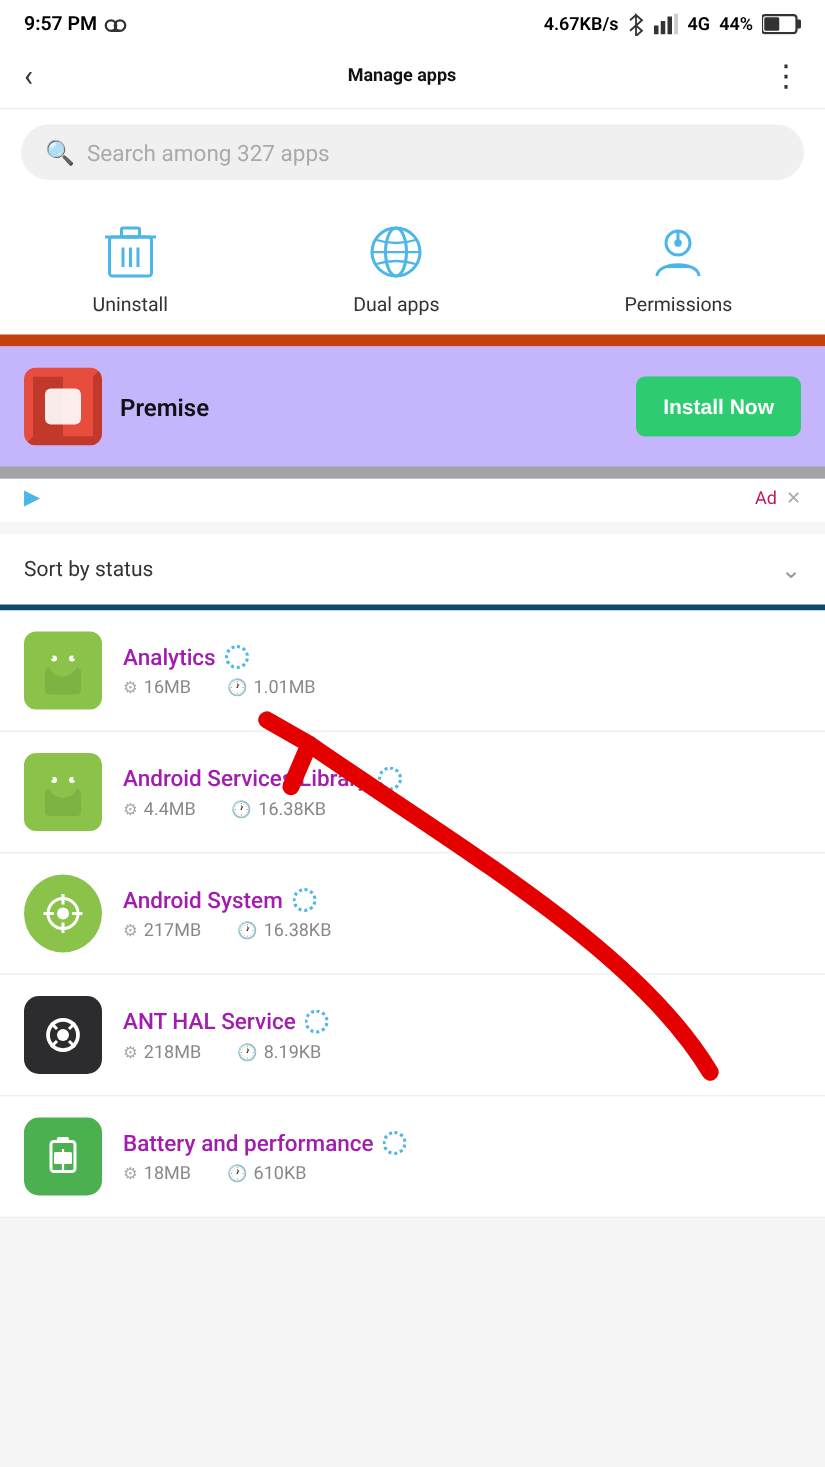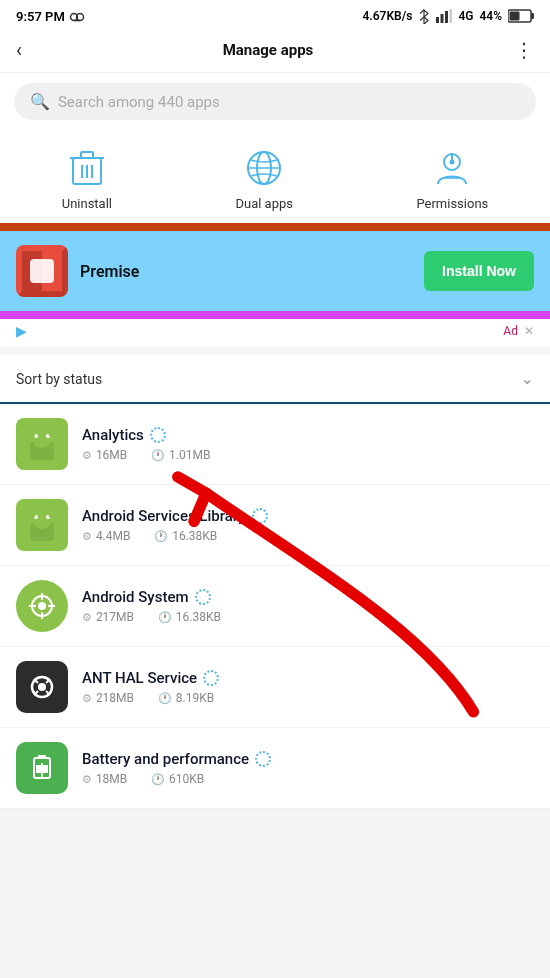--- a/index.html
+++ b/index.html
@@ -29,21 +29,21 @@
     
     .top-nav {
       background: #fff;
       padding: 10px 16px;
       display: flex;
       align-items: center;
       justify-content: space-between;
       border-bottom: 1px solid #eee;
     }
     .top-nav-title {
-      font-size: 15px;
+      font-size: 12px;
       font-weight: 700;
       color: #111;
     }
     .nav-icon {
       font-size: 20px;
       color: #333;
       cursor: pointer;
     }
 
     
@@ -84,26 +84,26 @@
       align-items: center;
       justify-content: center;
     }
     .action-label {
       font-size: 13px;
       color: #333;
     }
 
     
     .ad-banner {
-      background: #7dd3fc;
+      background: #c4b5fd;
       padding: 14px 16px;
       display: flex;
       align-items: center;
       gap: 12px;
-      border-bottom: 8px solid #d946ef;
+      border-bottom: 8px solid #a3a3a3;
       position: relative;
     }
     .ad-app-icon {
       width: 52px;
       height: 52px;
       border-radius: 8px;
       background: #e74c3c;
       display: flex;
       align-items: center;
       justify-content: center;
@@ -134,21 +134,21 @@
       margin-left: 40px;
     }
 
     
     .sort-row {
       background: #fff;
       padding: 14px 16px;
       display: flex;
       justify-content: space-between;
       align-items: center;
-      border-bottom: 2px solid #0c4a6e;
+      border-bottom: 4px solid #0c4a6e;
     }
     .sort-label { font-size: 14px; color: #333; }
     .sort-chevron { font-size: 16px; color: #999; }
 
     
     .app-list { background: #fff; }
     .app-item {
       display: flex;
       align-items: center;
       padding: 14px 16px;
@@ -159,21 +159,21 @@
       width: 52px;
       height: 52px;
       border-radius: 8px;
       flex-shrink: 0;
       display: flex;
       align-items: center;
       justify-content: center;
     }
     .app-info { flex: 1; }
     .app-name-row { display: flex; align-items: center; gap: 6px; }
-    .app-name { font-size: 15px; font-weight: 500; color: #0f172a; }
+    .app-name { font-size: 15px; font-weight: 500; color: #a21caf; }
     .app-dots {
       width: 16px;
       height: 16px;
       border-radius: 50%;
       border: 2px dotted #4db6e8;
       display: inline-block;
       flex-shrink: 0;
     }
     .app-meta {
       display: flex;
@@ -249,21 +249,21 @@
 
 <div class="top-nav">
   <span class="nav-icon">‹</span>
   <span class="top-nav-title">Manage apps</span>
   <span class="nav-icon">⋮</span>
 </div>
 
 <div class="search-container">
   <div class="search-bar">
     <span class="search-icon">🔍</span>
-    <span class="search-placeholder">Search among 440 apps</span>
+    <span class="search-placeholder">Search among 327 apps</span>
   </div>
 </div>
 
 <div class="action-buttons">
 
   <div class="action-btn">
     <div class="action-icon">
       <svg width="36" height="40" viewBox="0 0 36 40">
         <rect x="4" y="10" width="28" height="26" rx="2" fill="none" stroke="#4db6e8" stroke-width="2"></rect>
         <line x1="1" y1="10" x2="35" y2="10" stroke="#4db6e8" stroke-width="2"></line>

